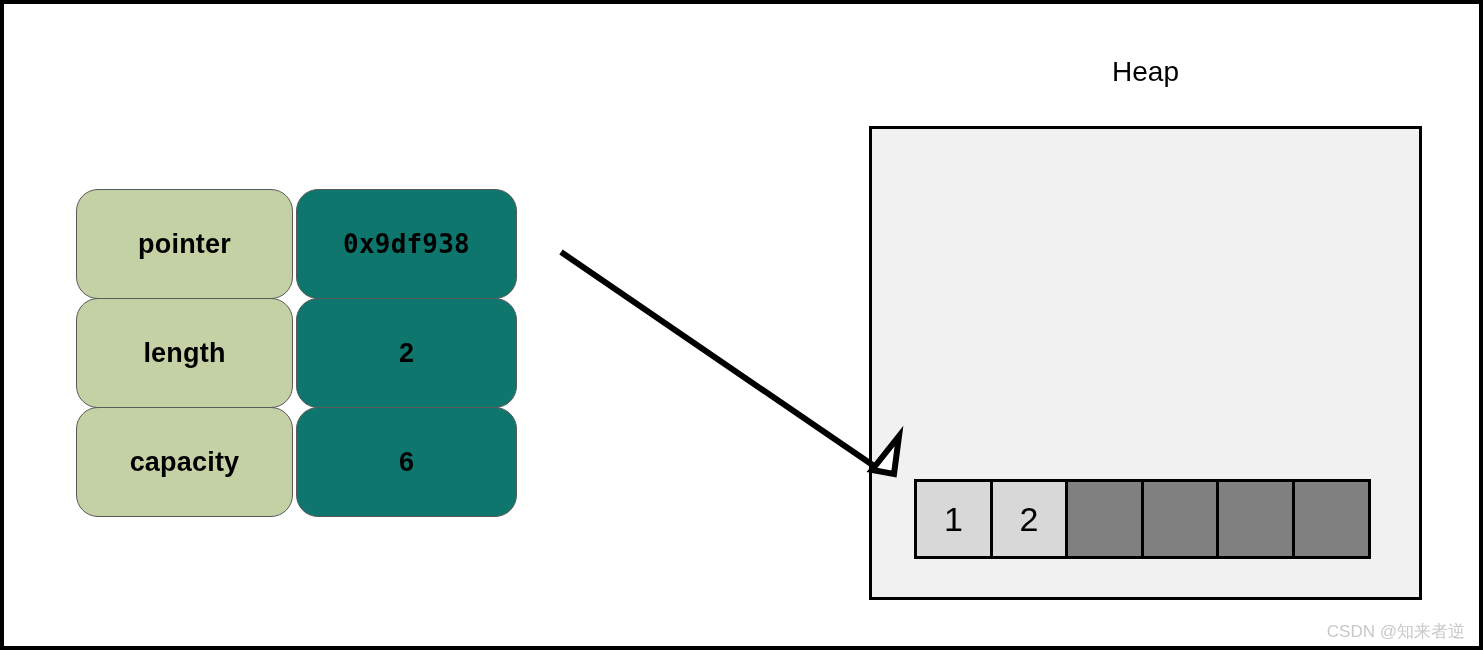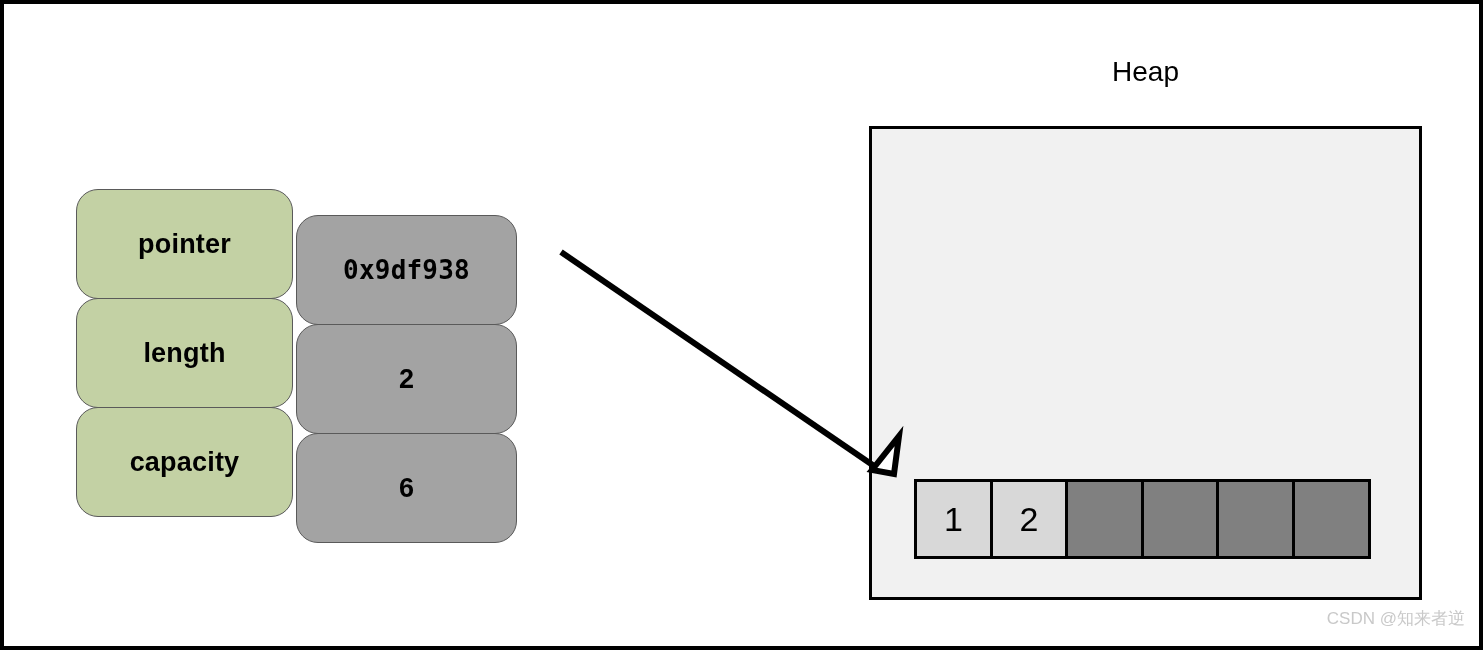--- a/index.html
+++ b/index.html
@@ -52,23 +52,22 @@
   }
   .cell-label {
     left: 0px;
     width: 217px;
     background: #c3d1a4;
     font-size: 27px;
   }
   .cell-value {
     left: 220px;
     width: 221px;
-    background: #a3a3a3;
+    background: #0f766e;
     font-size: 27px;
-    margin-top: 26px;
   }
   .cell-value.mono {
     font-family: "DejaVu Sans Mono", "Liberation Mono", monospace;
     font-size: 26px;
   }
 
   
   #heap-title {
     position: absolute;
     left: 865px;
@@ -119,21 +118,21 @@
     top: 0;
     width: 1483px;
     height: 650px;
     pointer-events: none;
   }
 
   
   #watermark {
     position: absolute;
     right: 14px;
-    bottom: 16px;
+    bottom: 3px;
     font-size: 17px;
     color: #c9c9c9;
     white-space: nowrap;
   }
 </style>
 </head>
 <body>
 
 <div id="canvas">
 

